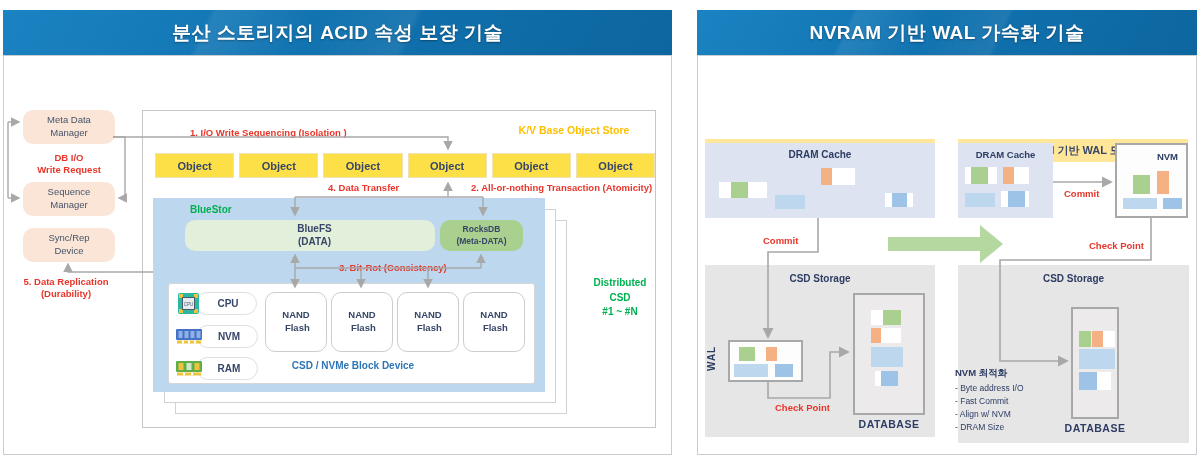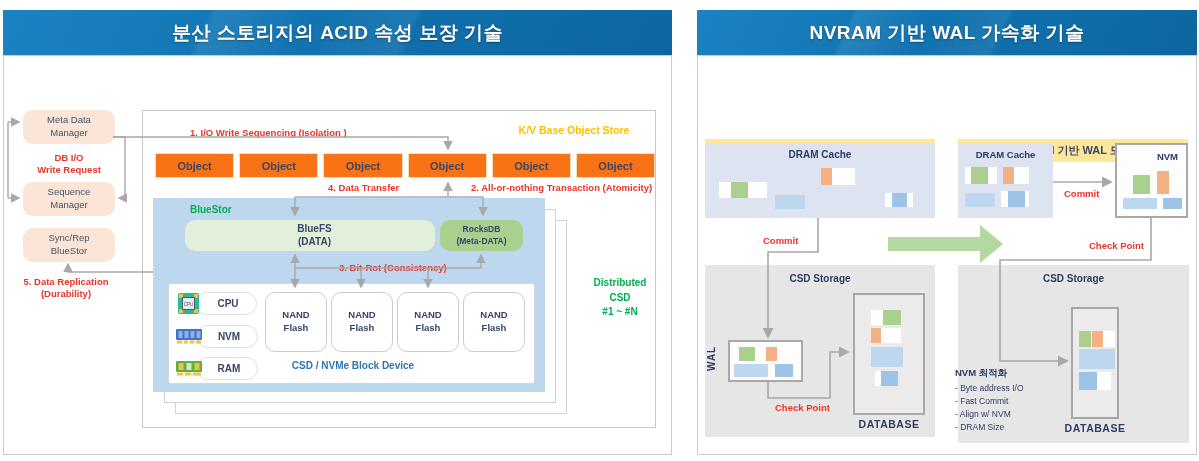--- a/index.html
+++ b/index.html
@@ -26,32 +26,32 @@
     line-height:1.35; }
   .red-label { color:#e8352a; font-weight:bold; font-size:9.5px; line-height:1.3; }
   .gold-label { color:#ffc000; font-weight:bold; font-size:10.5px; }
   .green-label { color:#00b050; font-weight:bold; font-size:10.5px; line-height:1.45; }
   .blue-label { color:#2e75b6; font-weight:bold; font-size:10px; }
 
   .kv-container { background:#ffffff; border:1px solid #c3c7cc; }
   .stack-outline { background:#ffffff; border:1px solid #cfd3d8; }
   .bluestor-box { background:#bdd7ee; }
   .obj-row { display:flex; gap:5px; }
-  .obj-box { flex:1; background:#f97316; border:1px solid #efe2b4;
+  .obj-box { flex:1; background:#fde047; border:1px solid #efe2b4;
     color:#374668; font-weight:bold; font-size:11px;
     display:flex; align-items:center; justify-content:center; }
   .bluefs-box { background:#e2efda; color:#374668; font-weight:bold;
     font-size:10px; line-height:1.25;padding-left:9px; }
   .rocksdb-box { background:#a9d08e; color:#374668; font-weight:bold;
     font-size:8.5px; line-height:1.3; }
   .device-box { background:#ffffff; border:1px solid #d4d7da; border-radius:3px; }
   .nand-row { display:flex; justify-content:space-between; }
   .nand-box { width:62px; height:60px; background:#fff; border:1px solid #c9cdd2;
     color:#374668; font-size:9.5px; font-weight:bold; line-height:1.35;
-    display:flex; align-items:center; justify-content:center; text-align:center; }
+    display:flex; align-items:center; justify-content:center; text-align:right; }
   .hw-row { display:flex; align-items:center; height:28px; }
   .hw-pill { height:23px; min-width:62px; margin-left:-7px; padding:0 10px 0 14px;
     background:#fff; border:1px solid #dcdfe3; border-radius:12px;
     color:#374668; font-weight:bold; font-size:10px;
     display:flex; align-items:center; justify-content:center; }
   .hw-icon { position:relative; z-index:2; }
 
   .yellow-header { background:#ffe699; color:#374668; font-weight:bold; font-size:11px;margin-top:44px; }
   .dram-box { background:#dde3f0; }
   .box-label { color:#2d3c63; font-weight:bold; font-size:10px; }
@@ -86,21 +86,21 @@
     <div class="abs stack-outline" style="left:161px; top:199px; width:392px; height:194px;"></div>
     <div class="abs bluestor-box" style="left:150px; top:188px; width:392px; height:194px;"></div>
 
     <div class="abs mgr-box ctr pre" style="left:20px; top:100px; height:34px;">Meta Data
 Manager</div>
     <div class="abs red-label pre ctr" style="left:8px; top:142px; width:116px;">DB I/O
 Write Request</div>
     <div class="abs mgr-box ctr pre" style="left:20px; top:172px; height:34px;">Sequence
 Manager</div>
     <div class="abs mgr-box ctr pre" style="left:20px; top:218px; height:34px;">Sync/Rep
-BlueStor</div>
+Device</div>
     <div class="abs red-label pre ctr" style="left:2px; top:266px; width:122px;">5. Data Replication
 (Durability)</div>
 
     <div class="abs red-label" style="left:187px; top:117px;">1. I/O Write Sequencing (Isolation )</div>
     <div class="abs gold-label" style="left:495px; top:114px; width:152px; text-align:center;">K/V Base Object Store</div>
 
     <div class="abs obj-row" style="left:152px; top:143px; width:500px; height:25px;">
       <div class="obj-box">Object</div>
       <div class="obj-box">Object</div>
       <div class="obj-box">Object</div>

